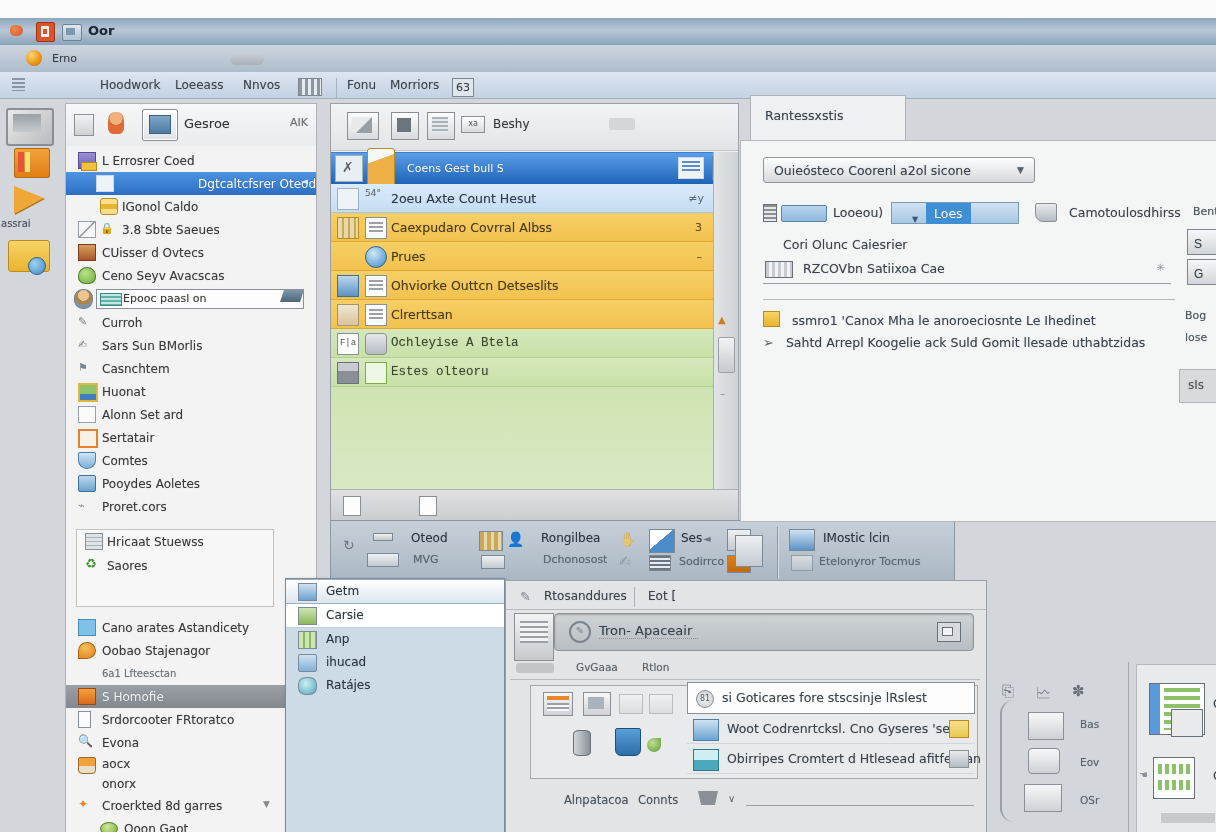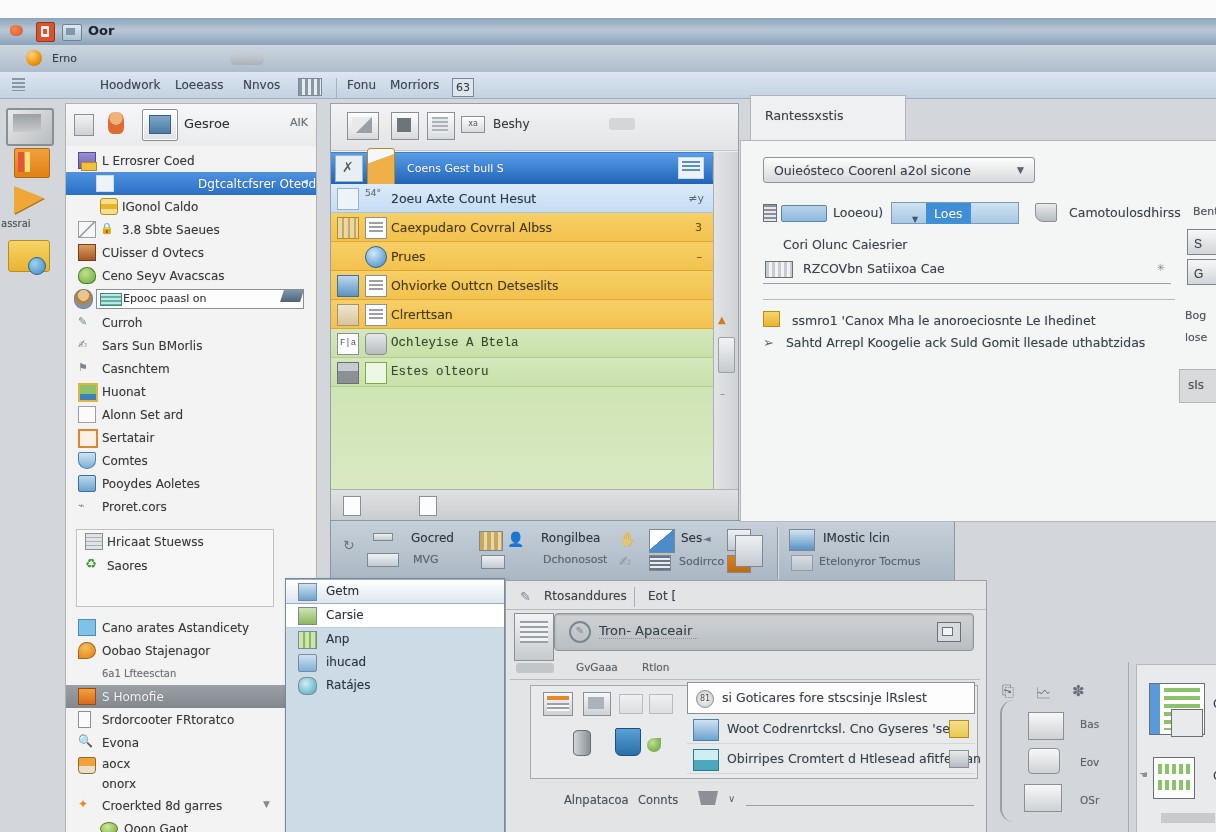--- a/index.html
+++ b/index.html
@@ -532,21 +532,21 @@
       <span class="up">▲</span>
       <span class="thumb"></span>
       <span class="dash">–</span>
     </div>
   </div>
 
   <div class="abs" id="action-bar">
     <span class="ab-glyph" style="left:12px;top:16px;">↻</span>
     <span class="ab-ic" style="left:42px;top:12px;width:18px;height:6px;"></span>
     <span class="ab-ic" style="left:36px;top:32px;width:30px;height:12px;"></span>
-    <span class="ab-title txt" style="left:80px;top:10px;">Gocred</span>
+    <span class="ab-title txt" style="left:80px;top:10px;">Oteod</span>
     <span class="ab-sub txt" style="left:82px;top:32px;">MVG</span>
     <span class="ab-ic" style="left:148px;top:10px;width:22px;height:18px;background:repeating-linear-gradient(90deg,#c8a85c 0 4px,#e8d8a8 4px 7px);"></span>
     <span class="ab-glyph" style="left:176px;top:10px;">👤</span>
     <span class="ab-ic" style="left:150px;top:34px;width:22px;height:12px;"></span>
     <span class="ab-title txt" style="left:210px;top:10px;">Rongilbea</span>
     <span class="ab-sub txt" style="left:212px;top:32px;">Dchonosost</span>
     <span class="ab-glyph" style="left:288px;top:10px;opacity:.55;">✋</span>
     <span class="ab-glyph" style="left:288px;top:32px;opacity:.55;">✍</span>
     <span class="ab-ic" style="left:318px;top:8px;width:24px;height:22px;background:linear-gradient(140deg,#fff 45%,#4c8cc8 46%);"></span>
     <span class="ab-title txt" style="left:350px;top:10px;">Ses</span>

